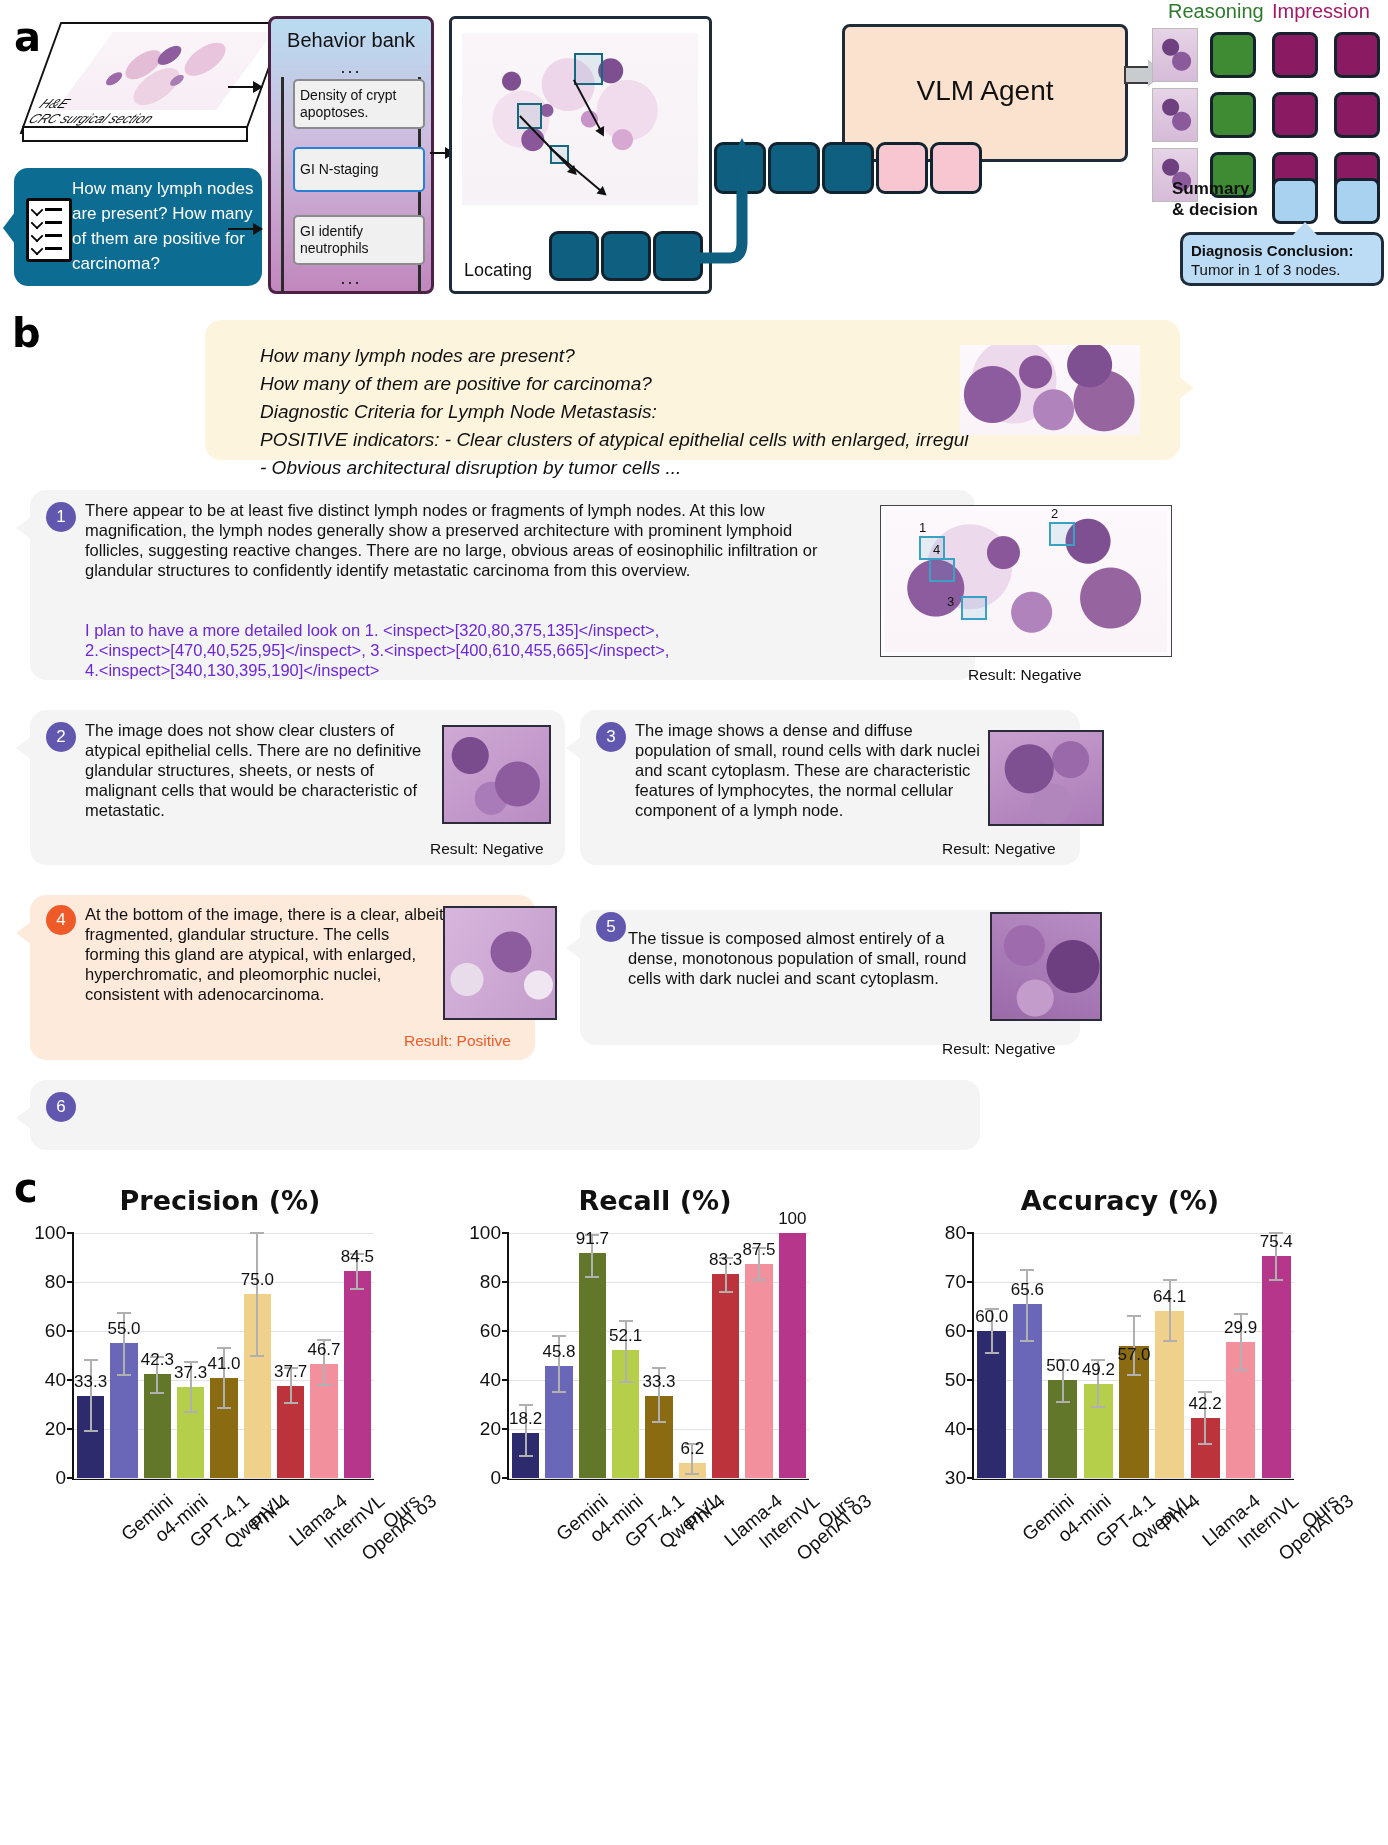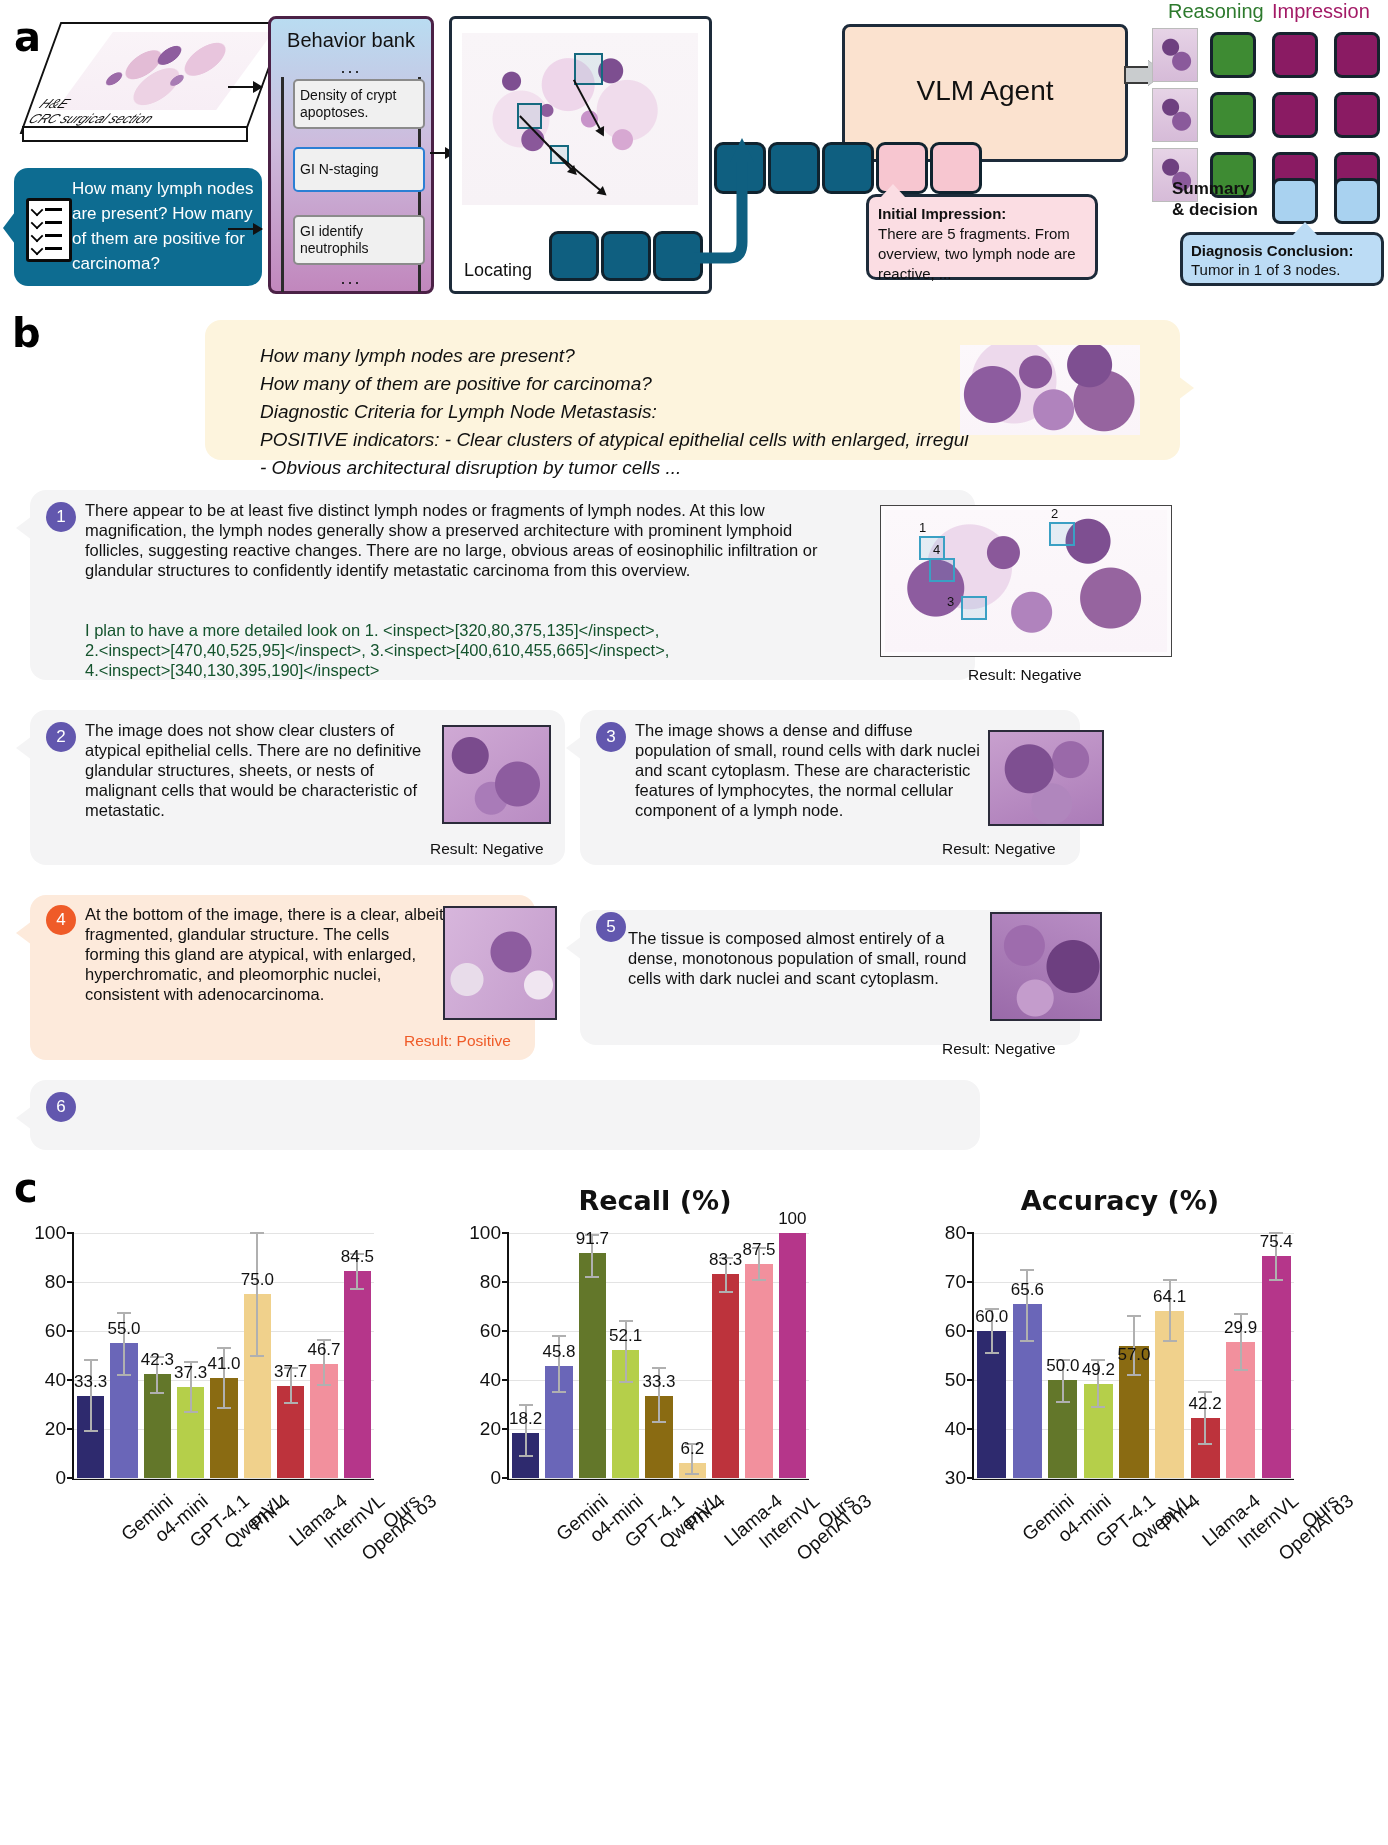--- a/index.html
+++ b/index.html
@@ -168,21 +168,21 @@
   .bub-tail.q{border-right-color:#fdf4dd;left:auto;right:-14px;
     border-right:0;border-left:16px solid #fdf4dd;top:56px;}
   .bub-tail.pos{border-right-color:#fdeadb;}
   .step-num{
     position:absolute;width:30px;height:30px;border-radius:50%;
     background:#6257ae;color:#fff;font-size:17px;text-align:center;line-height:30px;
   }
   .step-num.orange{background:#ef5b28;}
   .btxt{position:absolute;font-size:16.5px;line-height:20px;color:#111;}
   .btxt.big{font-size:19px;line-height:28px;}
-  .inspect{color:#14532d;}
+  .inspect{color:#6d28d9;}
   .concl{color:#3aa6d6;font-family:"Liberation Mono",monospace;font-size:16px;}
   .res-lab{position:absolute;font-size:15.5px;}
   .res-lab.pos{color:#ef5b28;}
   .patch{position:absolute;border:2px solid #2b2b3a;}
   .patch.p1{background:
       radial-gradient(circle at 25% 30%, #7a4b8d 0 18px, transparent 19px),
       radial-gradient(circle at 70% 60%, #8d5c9f 0 22px, transparent 23px),
       radial-gradient(circle at 45% 75%, #a97bb8 0 16px, transparent 17px),
       linear-gradient(145deg,#cfa9d4,#b98cc3);}
   .patch.p2{background:
@@ -313,25 +313,20 @@
   <div class="tile" style="left:768px;top:142px;width:46px;height:46px;"></div>
   <div class="tile" style="left:822px;top:142px;width:46px;height:46px;"></div>
   <div class="tile pink" style="left:876px;top:142px;width:46px;height:46px;"></div>
   <div class="tile pink" style="left:930px;top:142px;width:46px;height:46px;"></div>
 
   <svg style="position:absolute;left:690px;top:130px;width:70px;height:140px;">
     <path d="M4,128 L40,128 Q52,128 52,112 L52,30" stroke="#0f5f80" stroke-width="11" fill="none"></path>
     <polygon points="52,8 40,32 64,32" fill="#0f5f80"></polygon>
   </svg>
 
-  <div class="impression-box">
-    <div class="callout-tip"></div>
-    <b>Initial Impression:</b>
-    <div>There are 5 fragments. From overview, two lymph node are reactive, ...</div>
-  </div>
 
   <div class="big-arrow">
     <div class="shaft"></div>
     <div class="head"></div>
   </div>
 
   <div class="out-head" style="left:1168px;top:0px;color:#2d7a2d;">Reasoning</div>
   <div class="out-head" style="left:1272px;top:0px;color:#a31a66;">Impression</div>
 
   <div class="mini-thumb" style="left:1152px;top:28px;"></div>
@@ -436,20 +431,21 @@
 
   <div class="bubble" style="left:30px;top:770px;width:950px;height:70px;">
     <div class="bub-tail"></div>
   </div>
   <div class="step-num" style="left:46px;top:782px;">6</div>
 </div>
 
 <div id="panel-c">
   <div class="panel-letter" style="left:14px;top:10px;">c</div>
   <div class="chart" id="chart0" style="left:10px;width:420px;">
+    <div class="ch-title">Precision (%)</div>
     <div class="plot" style="left: 62px; width: 300px; height: 245px;">
         <div class="grid-line" style="top: 245px; width: 300px;"></div>
         <div class="ytick" style="top: 245px;">0</div>
         <div class="ytick-mark" style="top: 244px;"></div>
         <div class="grid-line" style="top: 196px; width: 300px;"></div>
         <div class="ytick" style="top: 196px;">20</div>
         <div class="ytick-mark" style="top: 195px;"></div>
         <div class="grid-line" style="top: 147px; width: 300px;"></div>
         <div class="ytick" style="top: 147px;">40</div>
         <div class="ytick-mark" style="top: 146px;"></div>

